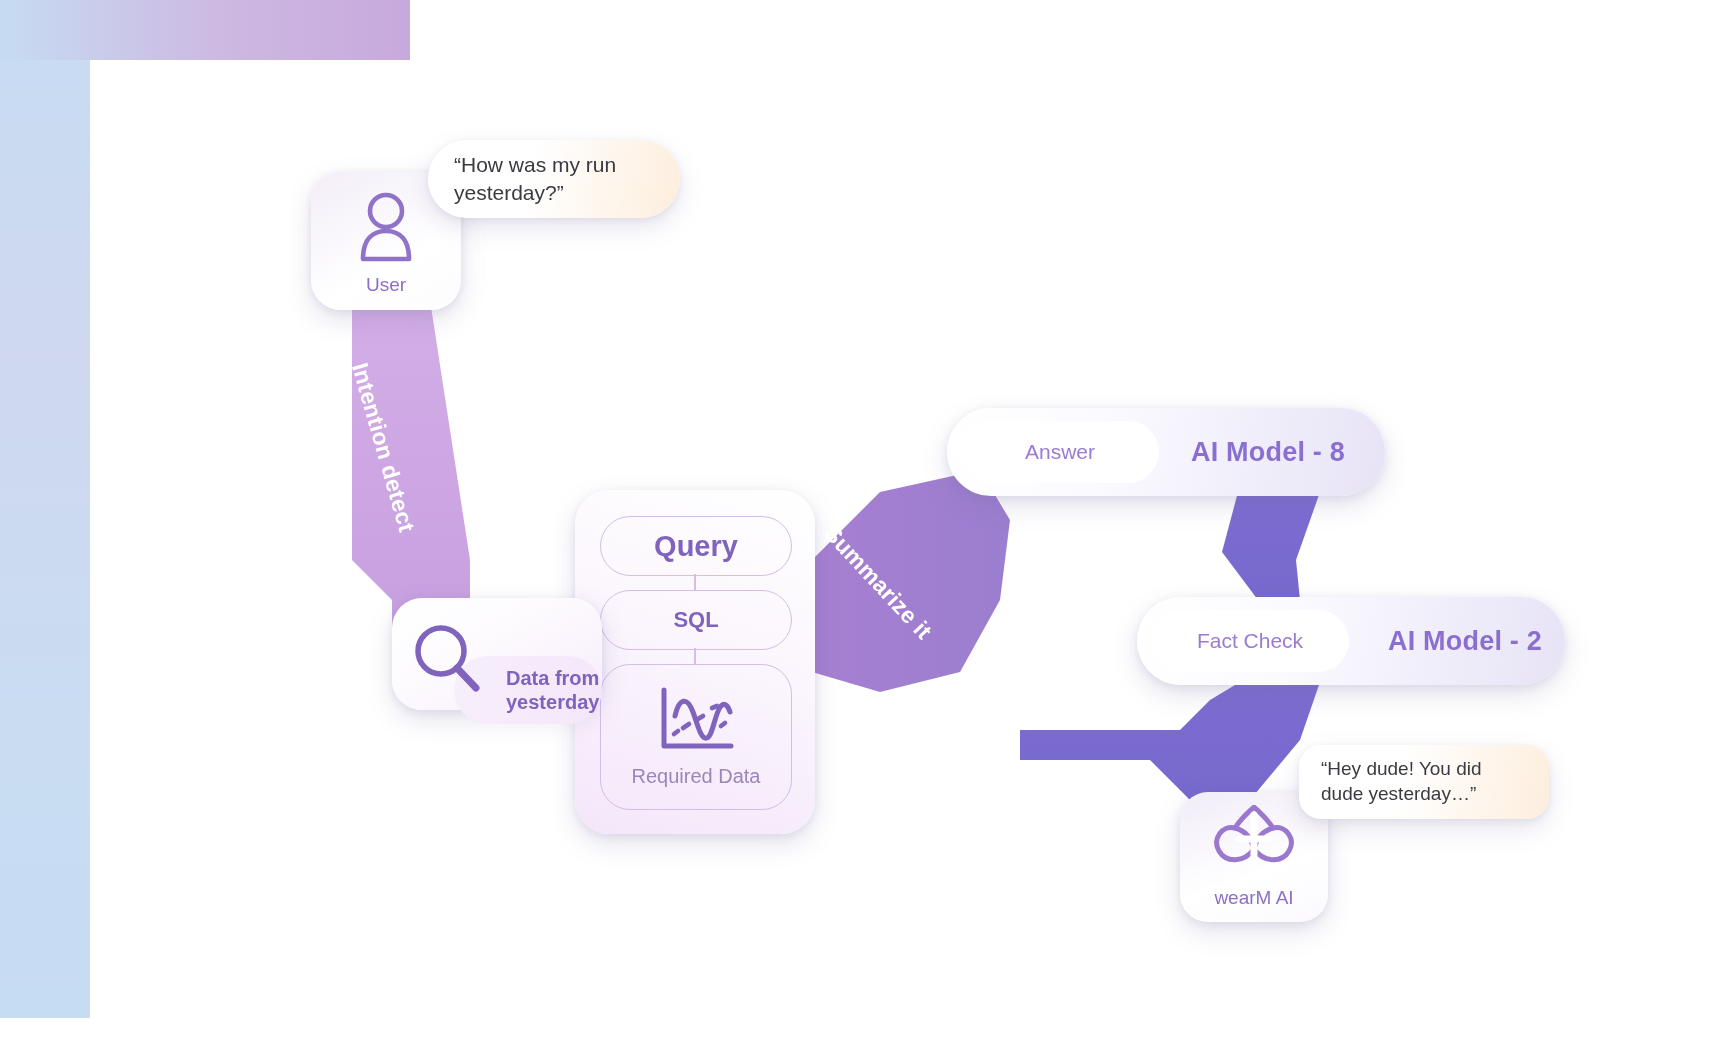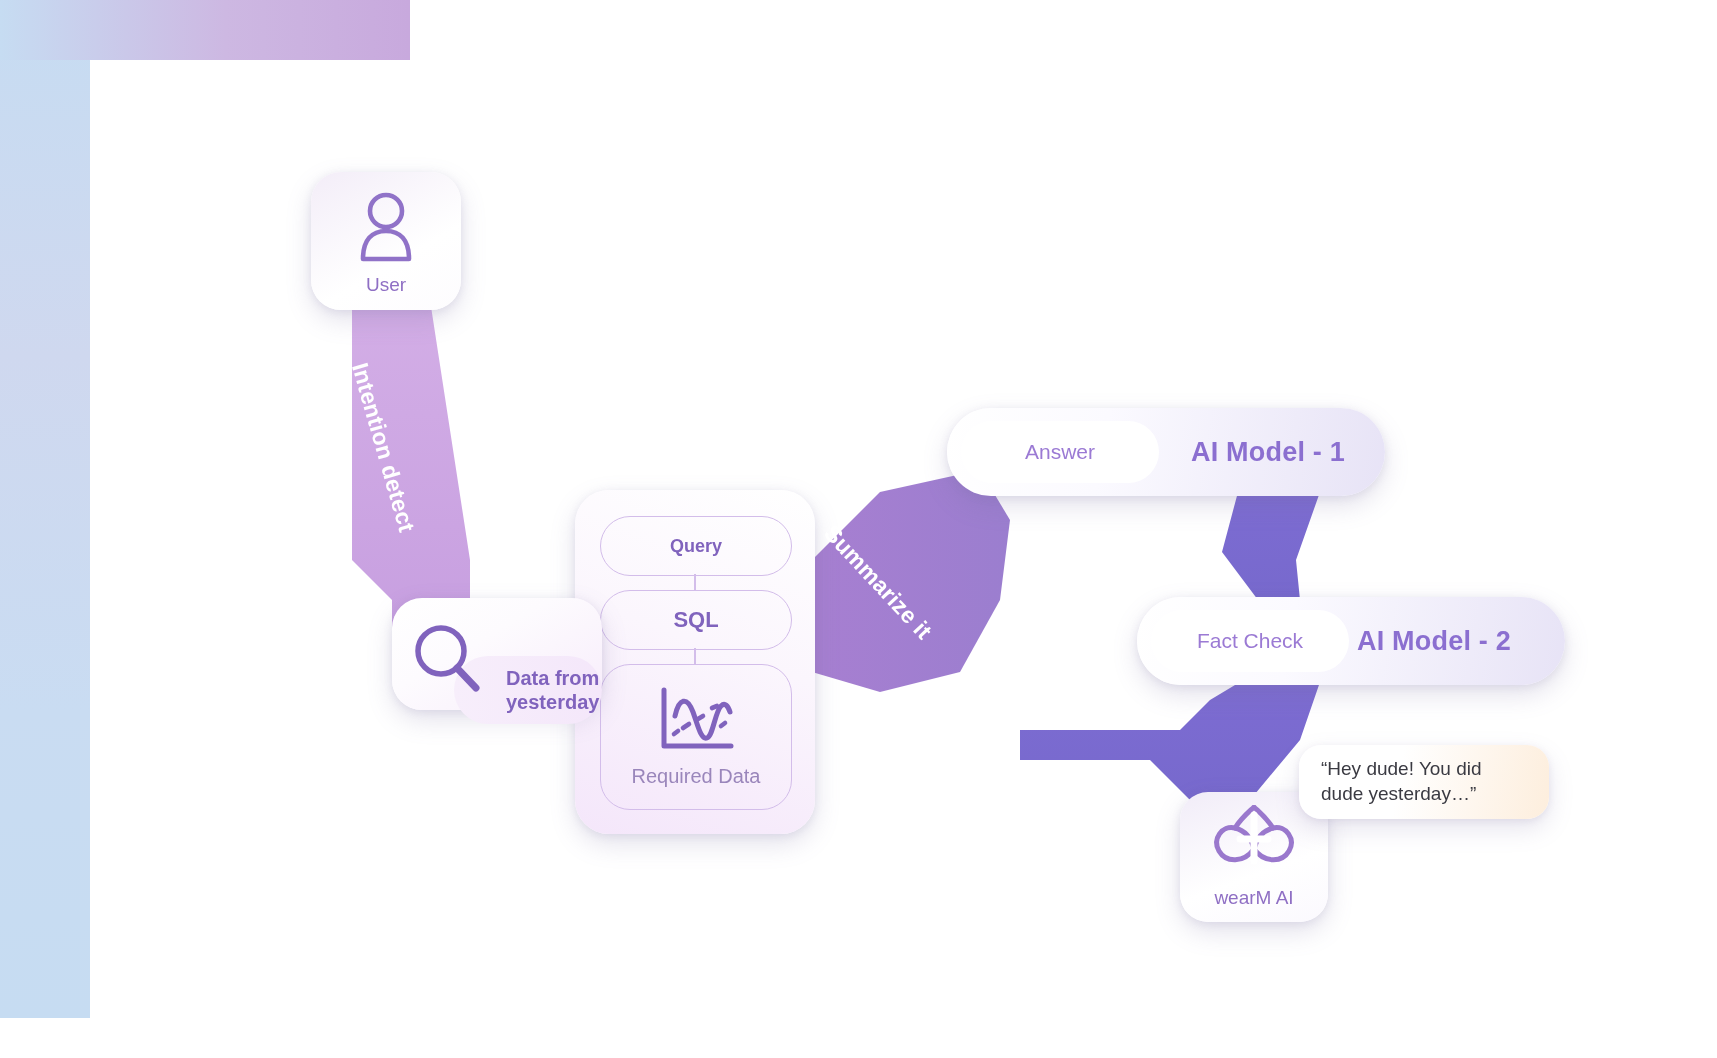--- a/index.html
+++ b/index.html
@@ -150,21 +150,21 @@
     display: flex;
     align-items: center;
     justify-content: center;
     color: #8063bd;
     font-weight: 600;
     background: transparent;
   }
   #pill-query {
     left: 25px; top: 26px;
     width: 190px; height: 58px;
-    font-size: 18px;
+    font-size: 29px;
   }
   #pill-sql {
     left: 25px; top: 100px;
     width: 190px; height: 58px;
     font-size: 22px;
     text-align: center;
   }
   #pill-required {
     left: 25px; top: 174px;
     width: 190px; height: 144px;
@@ -263,21 +263,21 @@
   #model-1 .model-name { margin-left: 32px; }
 
   #model-2 {
     left: 1137px;
     top: 597px;
     width: 400px;
     height: 88px;
     padding: 0 14px;
   }
   #model-2 .model-chip { width: 198px; height: 62px; }
-  #model-2 .model-name { margin-left: 8px; }
+  #model-2 .model-name { margin-left: 39px; }
 
   
   #wearm-node {
     left: 1180px;
     top: 792px;
     width: 148px;
     height: 130px;
     border-radius: 28px;
     background: linear-gradient(160deg, #f1ecf8 0%, #ffffff 60%, #fbf9fe 100%);
     display: flex;
@@ -361,20 +361,21 @@
   <div class="soft" id="user-node">
     <span class="glyph">
       <svg width="62" height="72" viewBox="0 0 62 72" fill="none" xmlns="http://www.w3.org/2000/svg">
         <circle cx="31" cy="21" r="16" stroke="#9072c8" stroke-width="4.6"></circle>
         <path d="M8 69 C8 50 17 41 31 41 C45 41 54 50 54 69 Z" stroke="#9072c8" stroke-width="4.6" stroke-linejoin="round" fill="none"></path>
       </svg>
     </span>
     <span class="node-label">User</span>
   </div>
 
+  <div class="bubble" id="bubble-user">“How was my run yesterday?”</div>
 
   <div class="soft" id="data-card">
     <div class="pill" id="pill-query">Query</div>
     <div class="connector" id="conn-1"></div>
     <div class="pill" id="pill-sql">SQL</div>
     <div class="connector" id="conn-2"></div>
     <div class="pill" id="pill-required">
       <span>
         <svg width="82" height="70" viewBox="0 0 82 70" fill="none" xmlns="http://www.w3.org/2000/svg">
           <path d="M9 4 L9 60 L76 60" stroke="#8063bd" stroke-width="5" stroke-linecap="round" stroke-linejoin="round"></path>
@@ -395,21 +396,21 @@
     <span id="search-icon-wrap">
       <svg width="74" height="72" viewBox="0 0 74 72" fill="none" xmlns="http://www.w3.org/2000/svg">
         <circle cx="31" cy="29" r="23" stroke="#8063bd" stroke-width="5.5"></circle>
         <path d="M47 46 L66 66" stroke="#8063bd" stroke-width="7" stroke-linecap="round"></path>
       </svg>
     </span>
   </div>
 
   <div class="model-row" id="model-1">
     <div class="model-chip">Answer</div>
-    <div class="model-name">AI Model - 1</div>
+    <div class="model-name">AI Model - 8</div>
   </div>
 
   <div class="model-row" id="model-2">
     <div class="model-chip">Fact Check</div>
     <div class="model-name">AI Model - 2</div>
   </div>
 
   <div class="soft" id="wearm-node">
     <span>
       <svg width="96" height="64" viewBox="0 0 96 64" fill="none" xmlns="http://www.w3.org/2000/svg">

